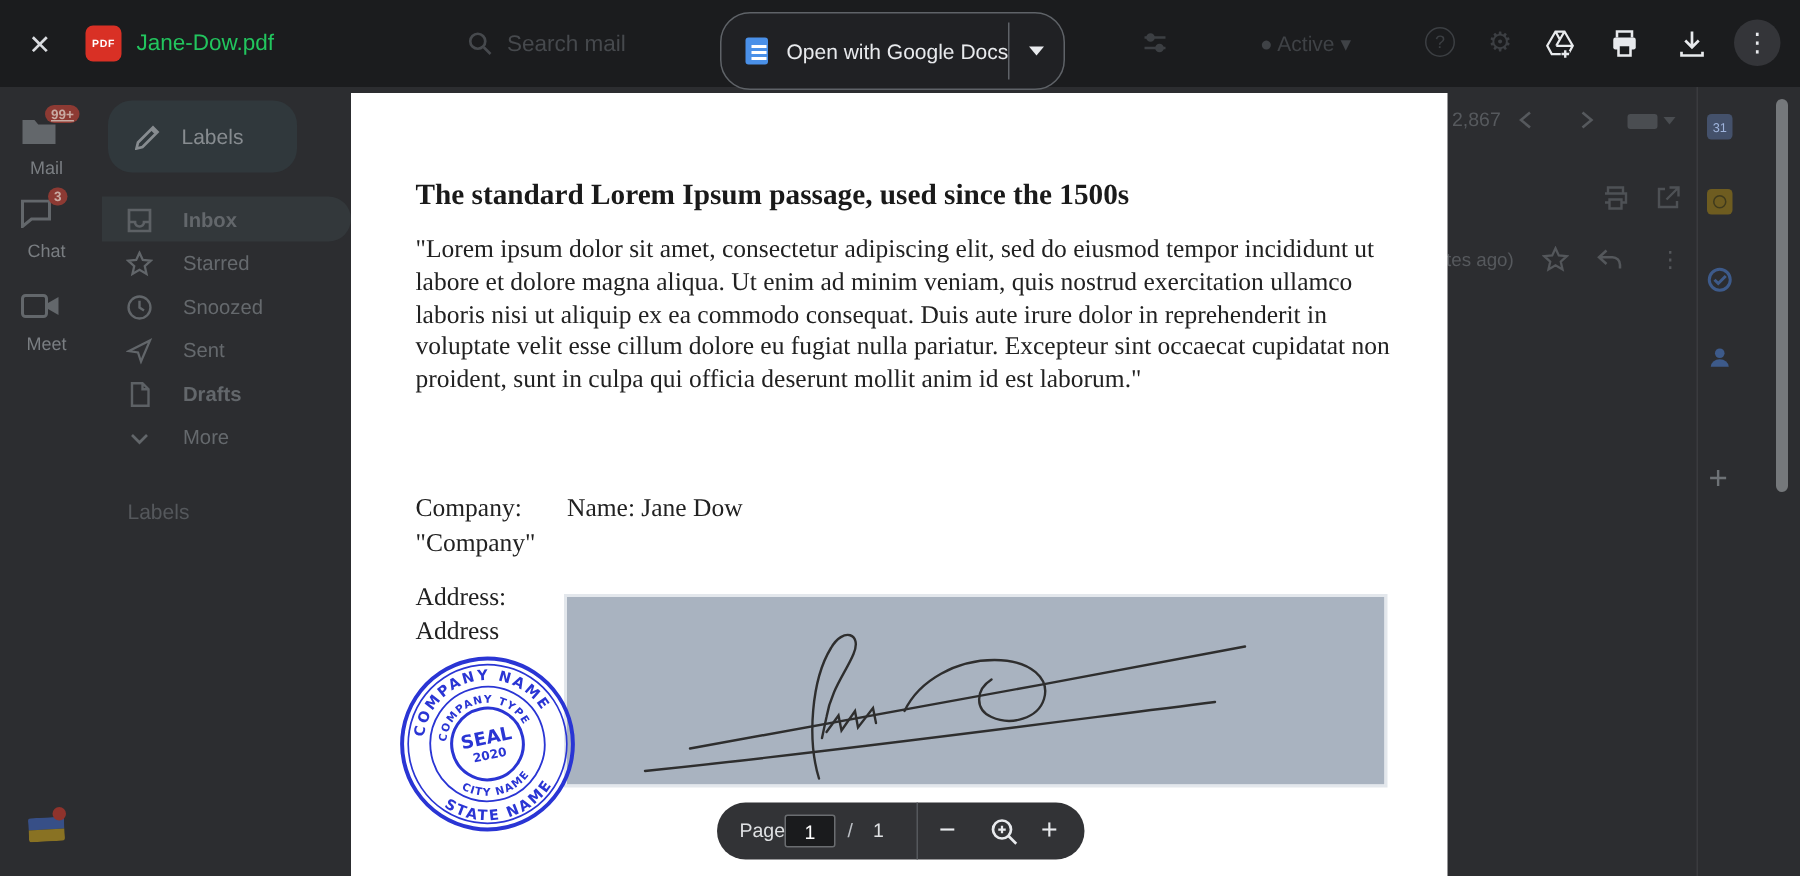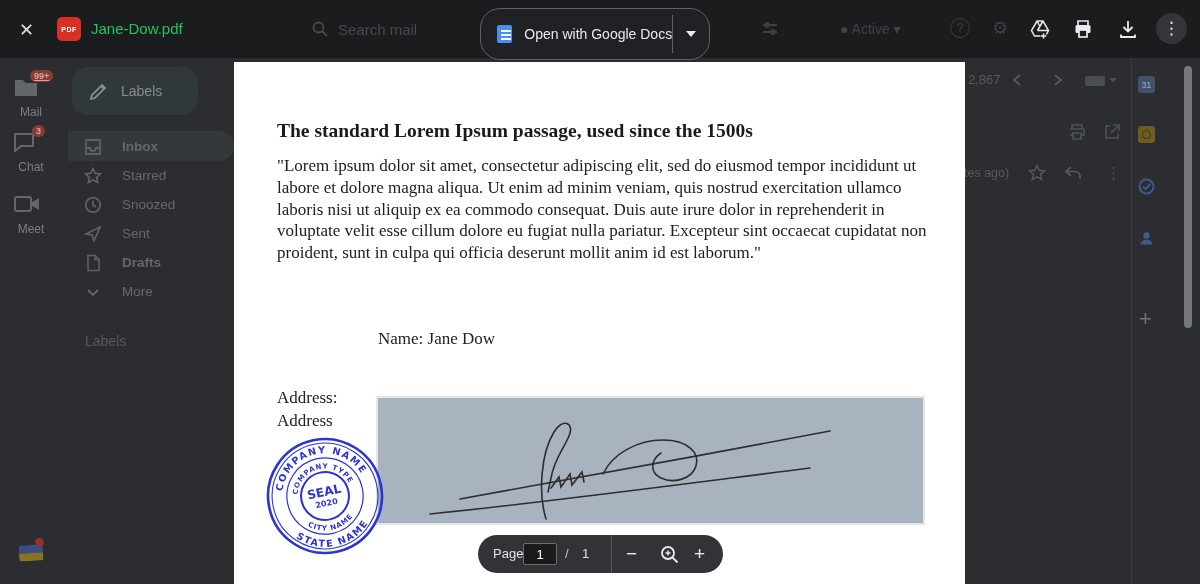--- a/index.html
+++ b/index.html
@@ -178,20 +178,24 @@
         <path d="M2.5,14.5 a6,5 0 0 1 12,0 z" fill="#3d5a8a"></path>
       </svg>
     <div class="abs" style="left:1139px;top:306px;color:#6e7276;font-size:22px;font-weight:300;">+</div>
     <div class="abs scrollthumb" style="background:#75787b;"></div>
   </div>
 
   <div class="abs page doc">
     <div class="abs doc-title">The standard Lorem Ipsum passage, used since the 1500s</div>
     <div class="abs doc-par">"Lorem ipsum dolor sit amet, consectetur adipiscing elit, sed do eiusmod tempor incididunt ut labore et dolore magna aliqua. Ut enim ad minim veniam, quis nostrud exercitation ullamco laboris nisi ut aliquip ex ea commodo consequat. Duis aute irure dolor in reprehenderit in voluptate velit esse cillum dolore eu fugiat nulla pariatur. Excepteur sint occaecat cupidatat non proident, sunt in culpa qui officia deserunt mollit anim id est laborum."</div>
 
+    <div class="abs fld" style="left:43px;top:266px;">
+      <div>Company:</div>
+      <div>"Company"</div>
+    </div>
     <div class="abs fld" style="left:43px;top:325px;">
       <div>Address:</div>
       <div>Address</div>
     </div>
     <div class="abs fld" style="left:144px;top:266px;">Name: Jane Dow</div>
 
     <div class="abs sigbox">
       <svg width="545" height="125" viewBox="0 0 545 125">
         <g fill="none" stroke="#2e2e2e" stroke-width="1.6" stroke-linecap="round">
           <path d="M82,101 C190,82 330,56 452,33"></path>

